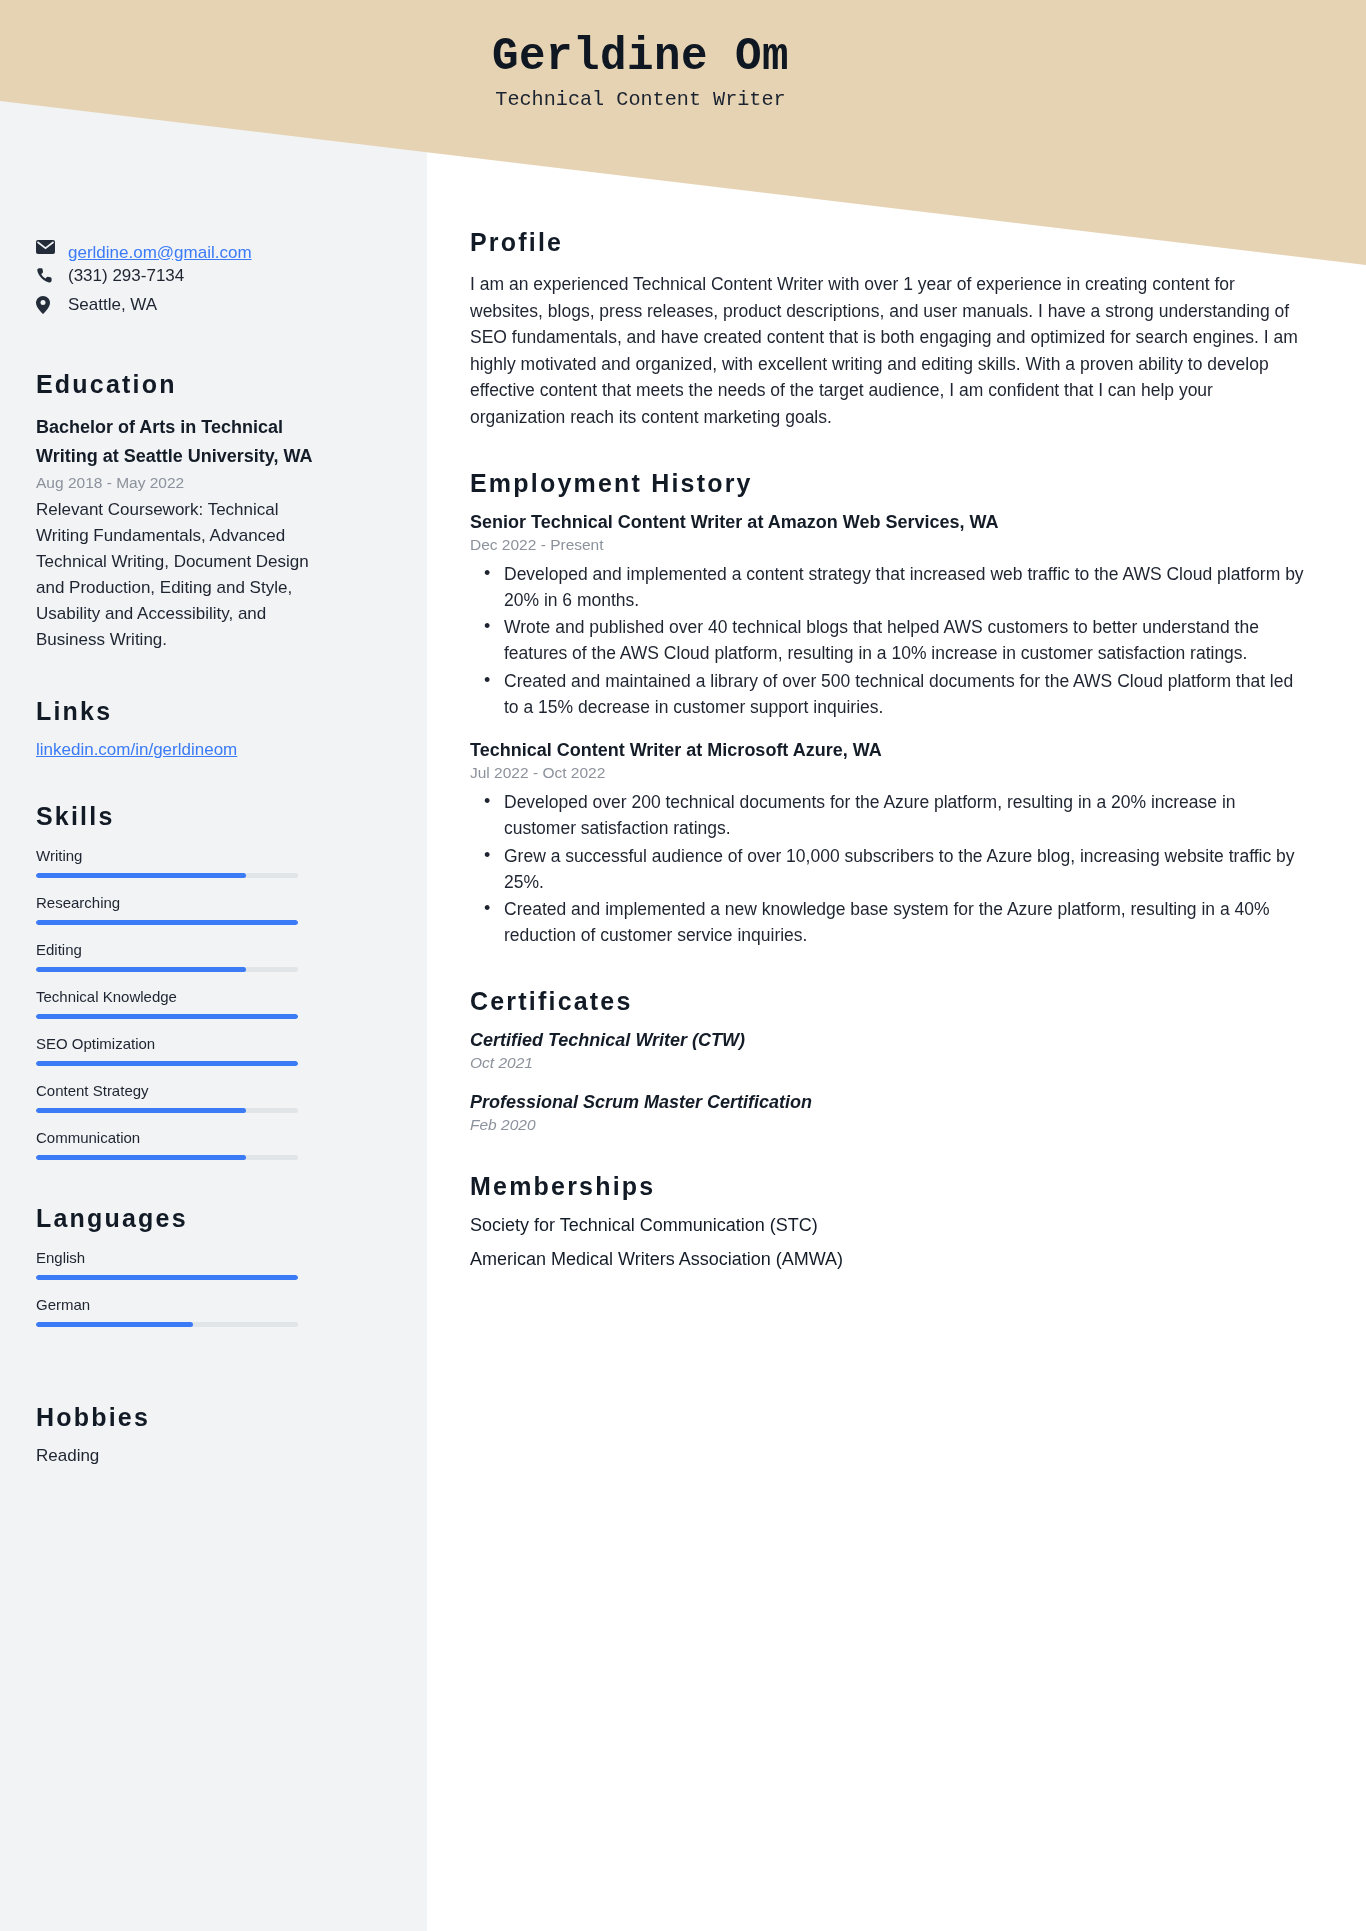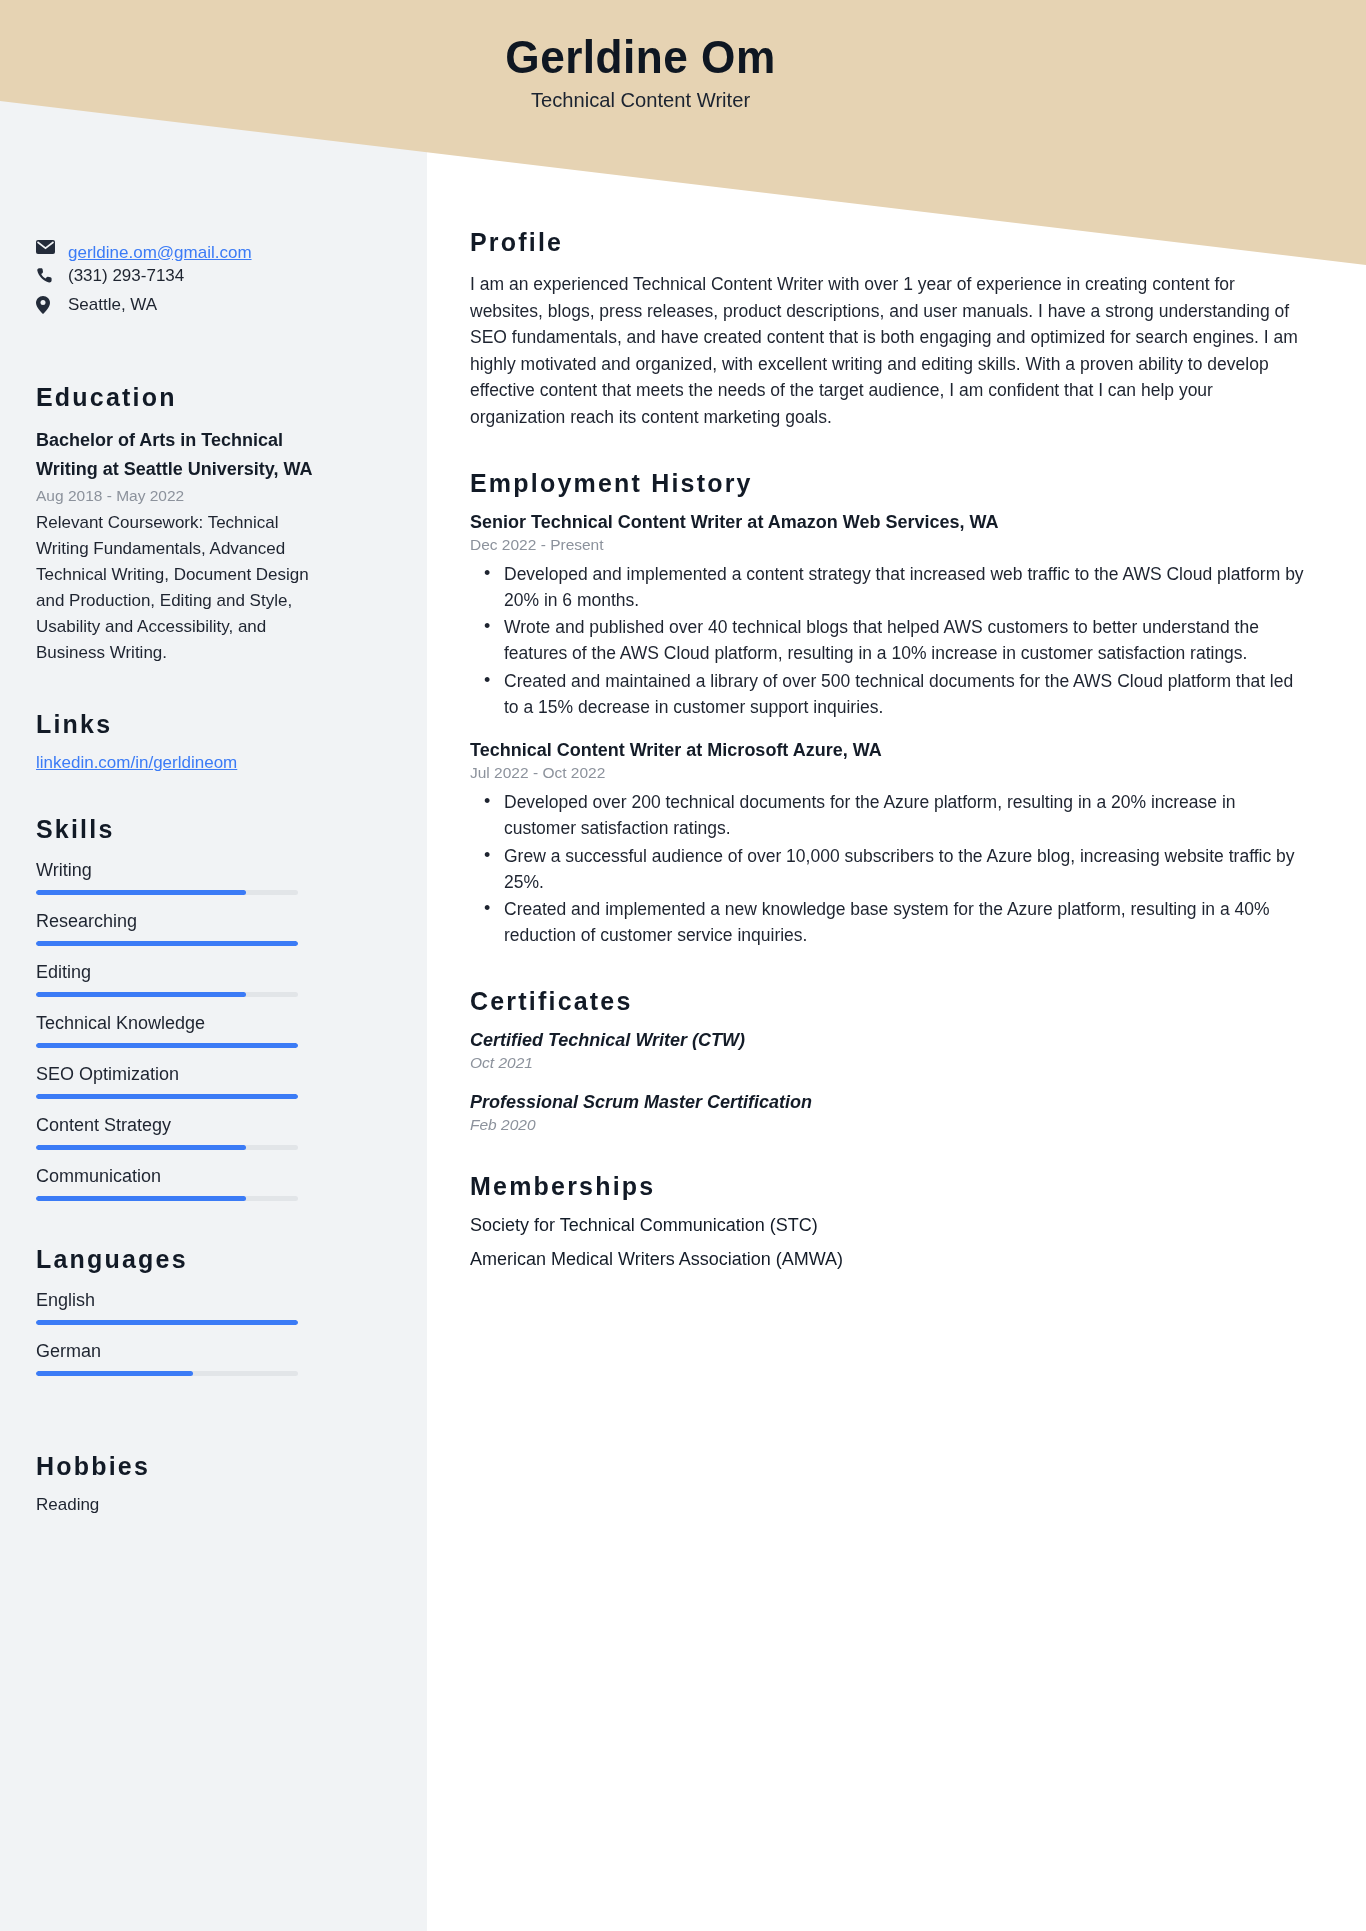--- a/index.html
+++ b/index.html
@@ -18,21 +18,21 @@
     background:#f1f3f5; z-index:1;
   }
   #header-band{
     position:absolute; left:0; top:0; width:1366px; height:270px;
     background:#e6d3b3;
     clip-path: polygon(0 0, 1366px 0, 1366px 265px, 0 101px);
     z-index:2;
   }
   #name-block{
     position:absolute; top:30px; left:0; width:1281px;
-    text-align:center; z-index:3;
+    text-align:center; z-index:3;font-family:Liberation Mono, monospace;
   }
   #name-block .name{
     font-size:47px; font-weight:bold; letter-spacing:0.5px;
     color:#0f1722; line-height:1.15; margin:0;
     transform: scaleX(0.94); transform-origin:center;
   }
   #name-block .role{
     font-size:21px; font-weight:normal; color:#1b2330;
     margin-top:4px; transform: scaleX(0.96); transform-origin:center;
   }
@@ -51,42 +51,42 @@
     color:#242c3a;
   }
   .contact-row .c-ico svg{ display:block; }
   .contact-link{ color:#3b7bf6; text-decoration:underline; font-size:17px;margin-top:12px; }
   .contact-text{ color:#1e2430; font-size:17px; }
 
   .side-h{
     font-size:25px; font-weight:bold; letter-spacing:2.2px;
     color:#121a26; margin:0;
   }
-  .sb-edu{ margin-top:64px; }
+  .sb-edu{ margin-top:51px; }
   .sb-links{ margin-top:44px; }
   .sb-skills{ margin-top:42px; }
   .sb-langs{ margin-top:44px; }
   .sb-hobbies{ margin-top:76px; }
 
   .edu-title{
     font-size:18px; font-weight:bold; line-height:1.6;
     margin-top:14px; width:280px; color:#141c28;
   }
   .edu-date{
     font-size:15.5px; color:#8c929c; margin-top:3px;
   }
   .edu-desc{
     font-size:17px; line-height:1.53; margin-top:5px;
     width:280px; color:#1e2430;
   }
   .link-row{ margin-top:14px; }
   .link-row a{ color:#3b7bf6; text-decoration:underline; font-size:17px; }
 
   .bar-item{ width:262px; margin-top:16px; }
-  .bar-item .bar-label{ font-size:18px; color:#1e2430; margin-bottom:9px; }
+  .bar-item .bar-label{ font-size:15px; color:#1e2430; margin-bottom:9px; }
   .bar-track{
     height:5px; border-radius:3px; background:#e2e5e8; width:262px;
     position:relative; overflow:hidden;
   }
   .bar-fill{
     position:absolute; left:0; top:0; height:5px; border-radius:3px;
     background:#3b7bf6;
   }
   .hobby-text{ font-size:17px; margin-top:14px; color:#1e2430; }
 

